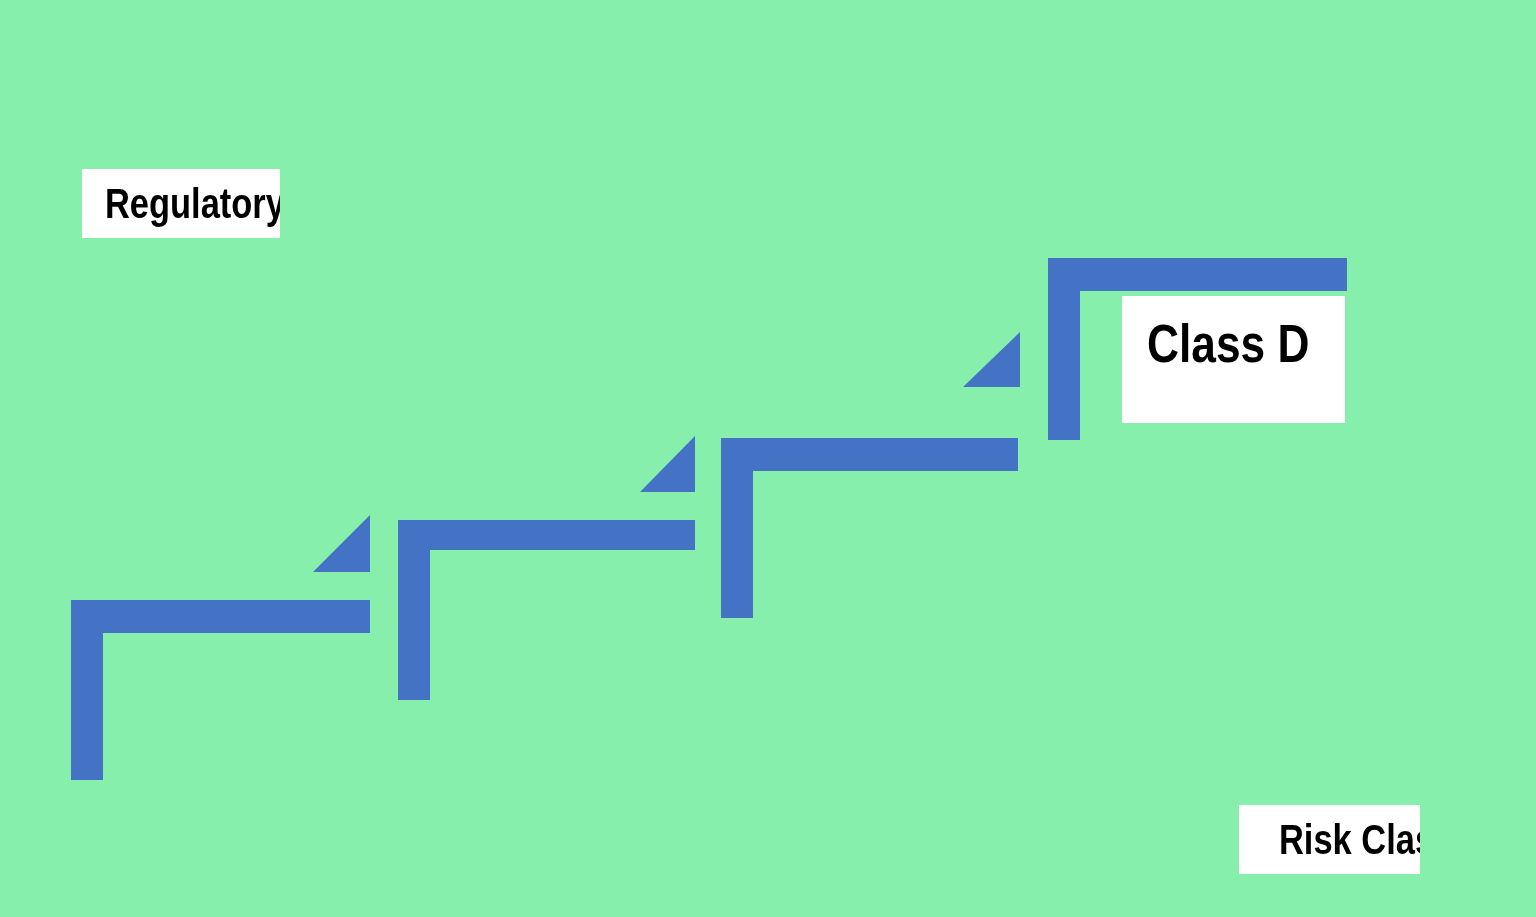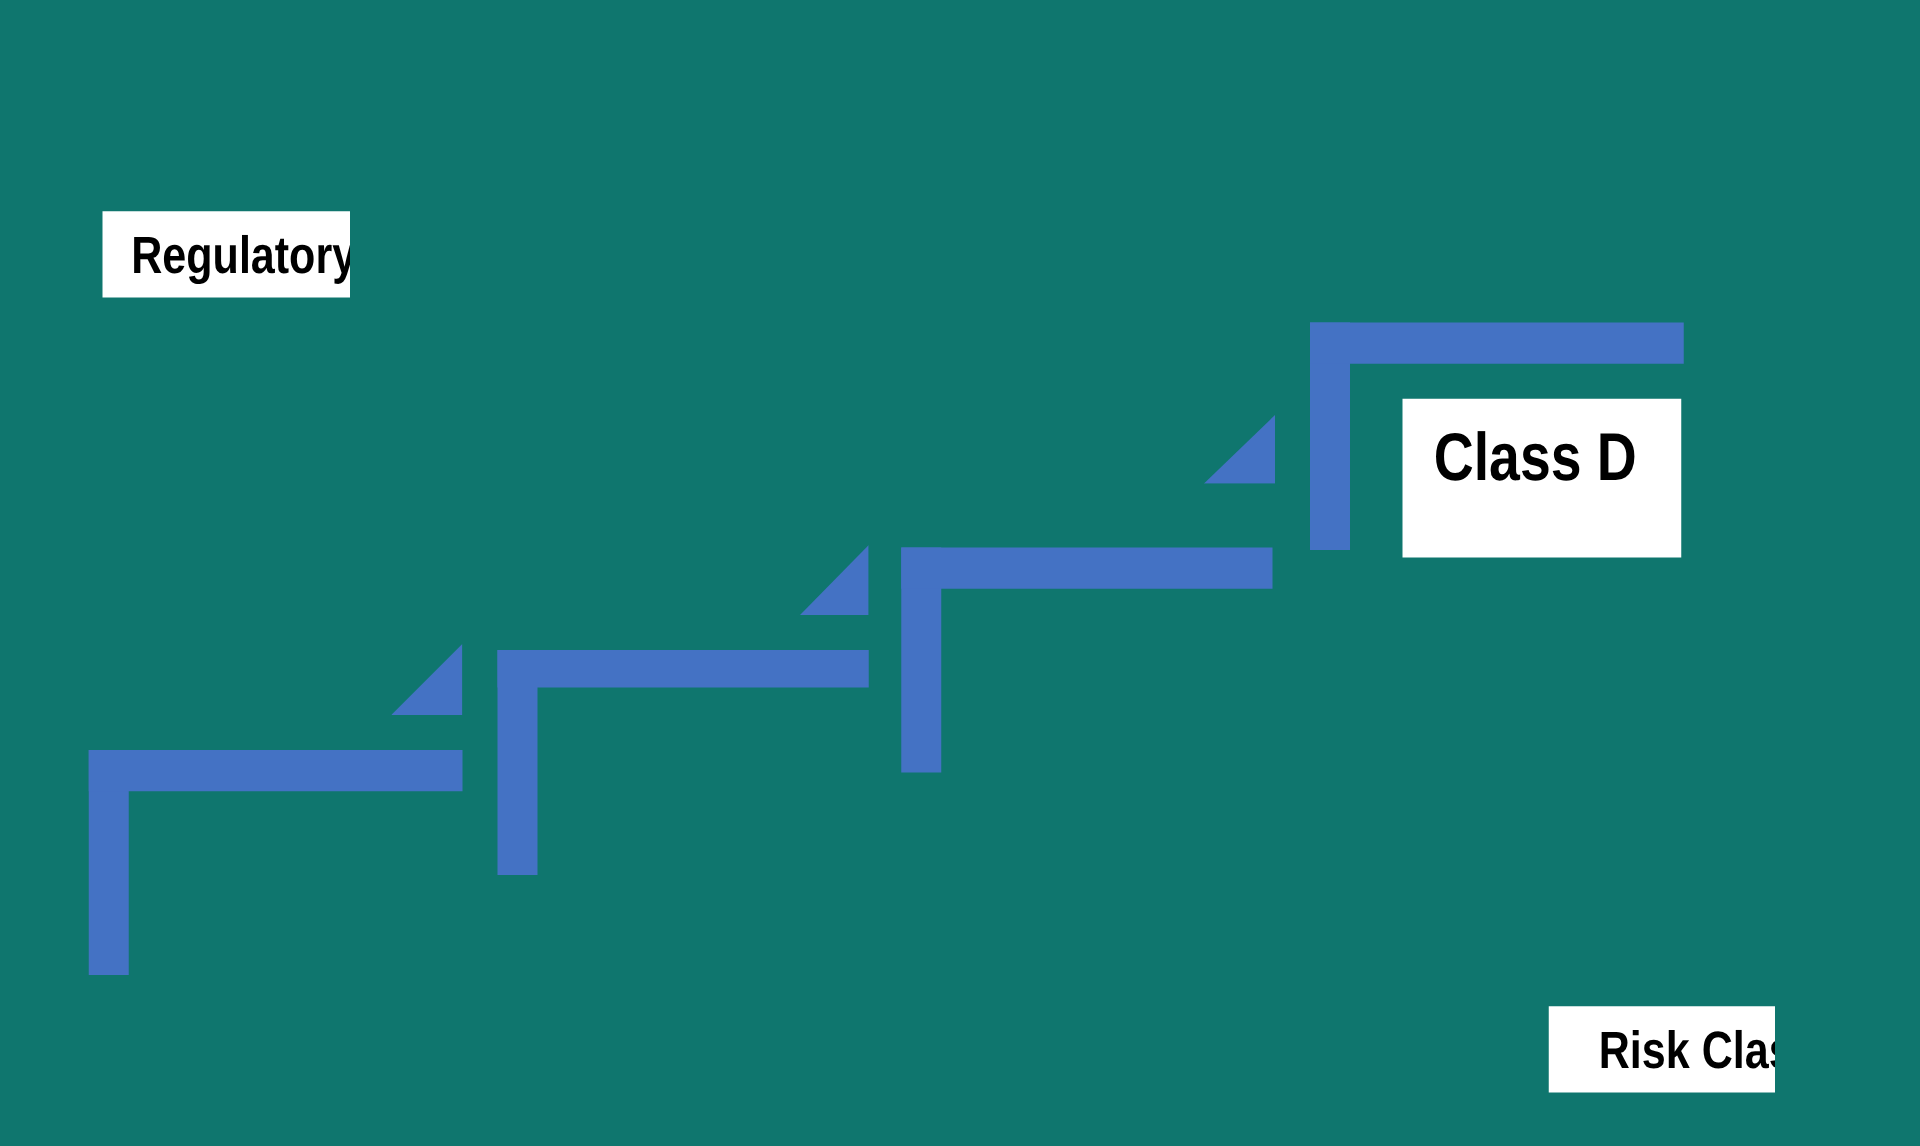--- a/index.html
+++ b/index.html
@@ -4,21 +4,21 @@
 <style>
   html, body {
     margin: 0;
     padding: 0;
     background: #000000;
   }
   #canvas {
     position: relative;
     width: 1536px;
     height: 917px;
-    background: #0f766e;
+    background: #86efac;
     overflow: hidden;
     font-family: "Liberation Sans", sans-serif;
   }
   .shape {
     position: absolute;
     background: #4472C4;
   }
   
   .s1-riser { left: 71px;  top: 600px; width: 32px; height: 180px; }
   .s1-tread { left: 71px;  top: 600px; width: 299px; height: 33px; }
@@ -61,21 +61,20 @@
     padding-left: 23px;
     font-size: 42px;
     box-sizing: border-box;
   }
   .classd-box {
     left: 1122px; top: 296px; width: 223px; height: 127px;
     padding: 16px 0 0 25px;
     font-size: 54px;
     box-sizing: border-box;
     align-items: flex-start;
-    margin-top: 23px;
   }
   .risk-box {
     left: 1239px; top: 805px; width: 181px; height: 69px;
     padding-left: 40px;
     font-size: 42px;
     box-sizing: border-box;
   }
 </style>
 </head>
 <body>

